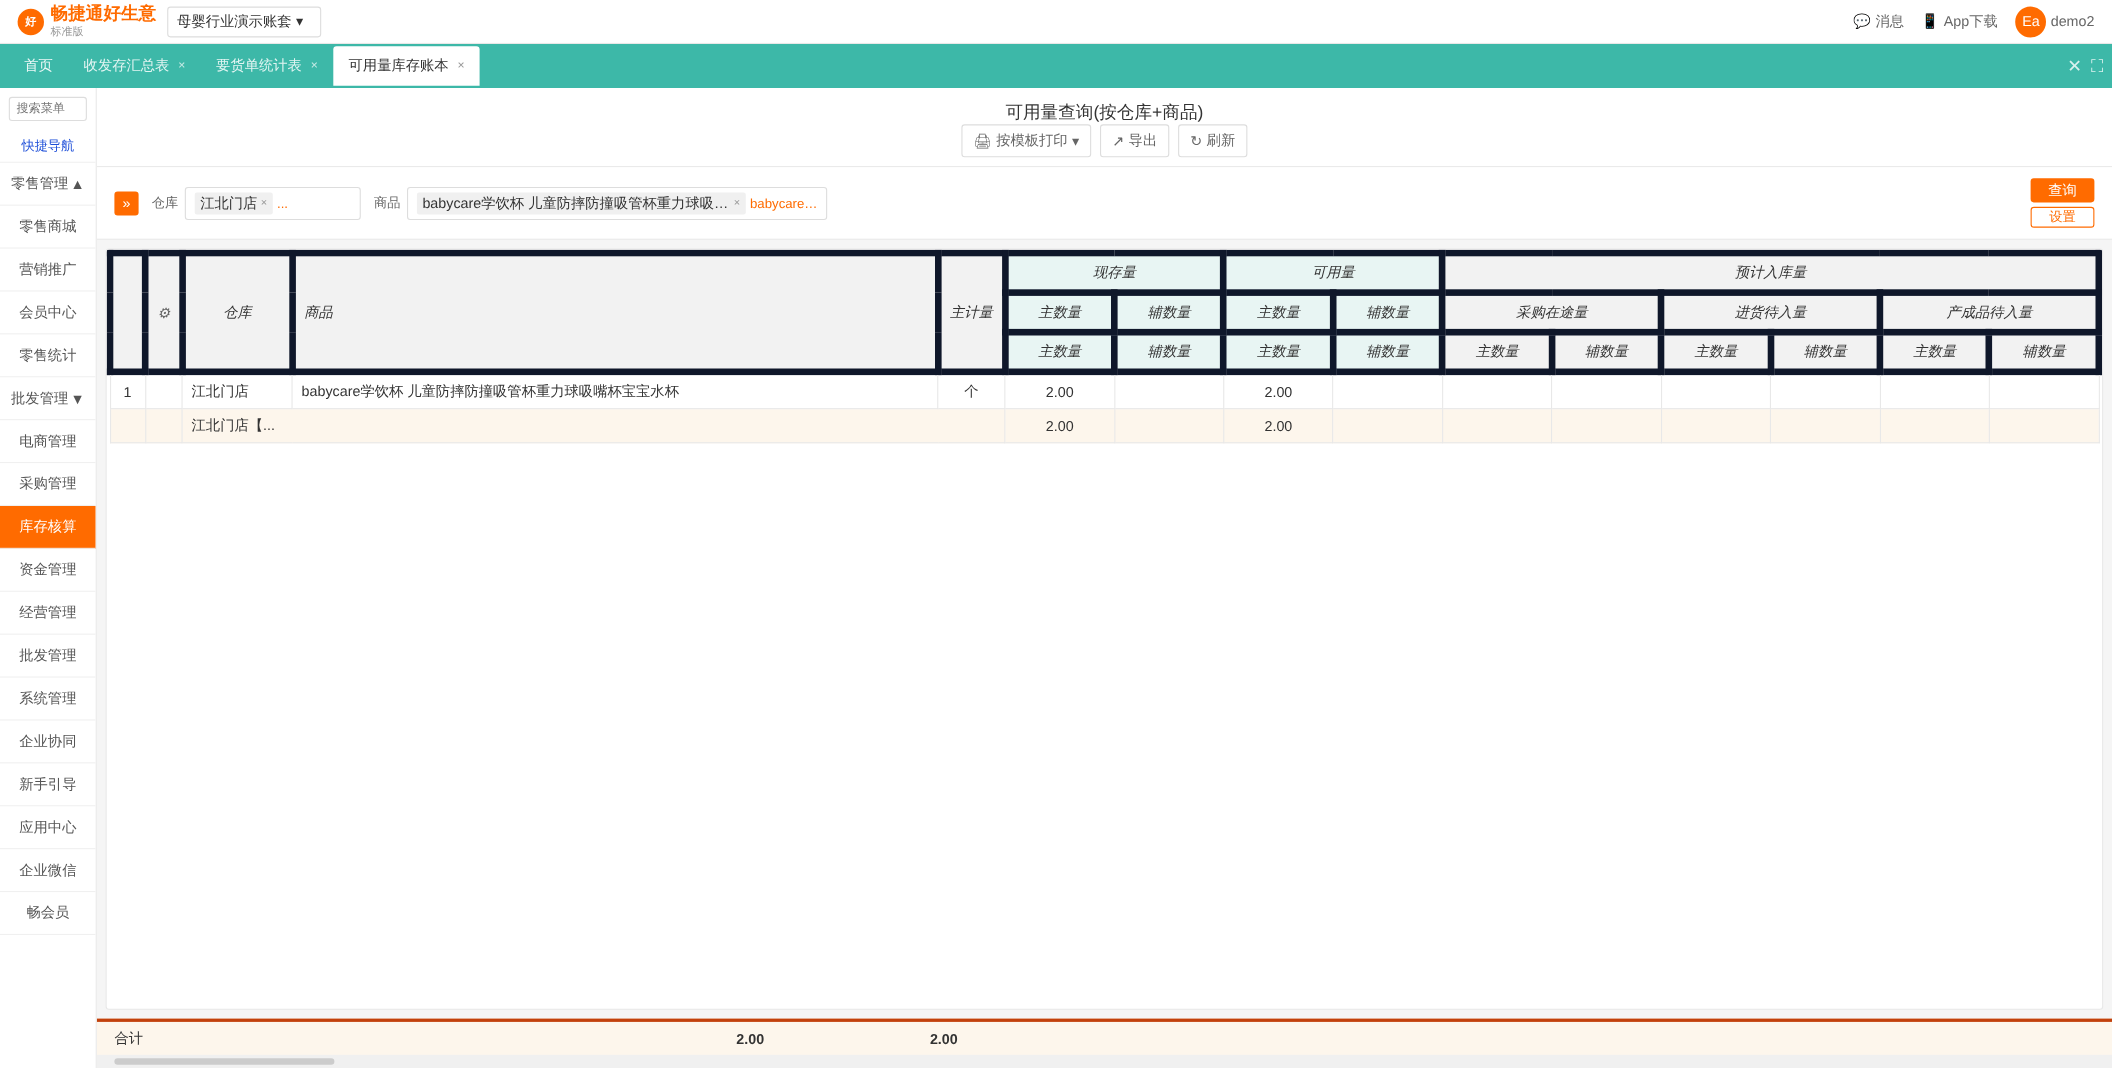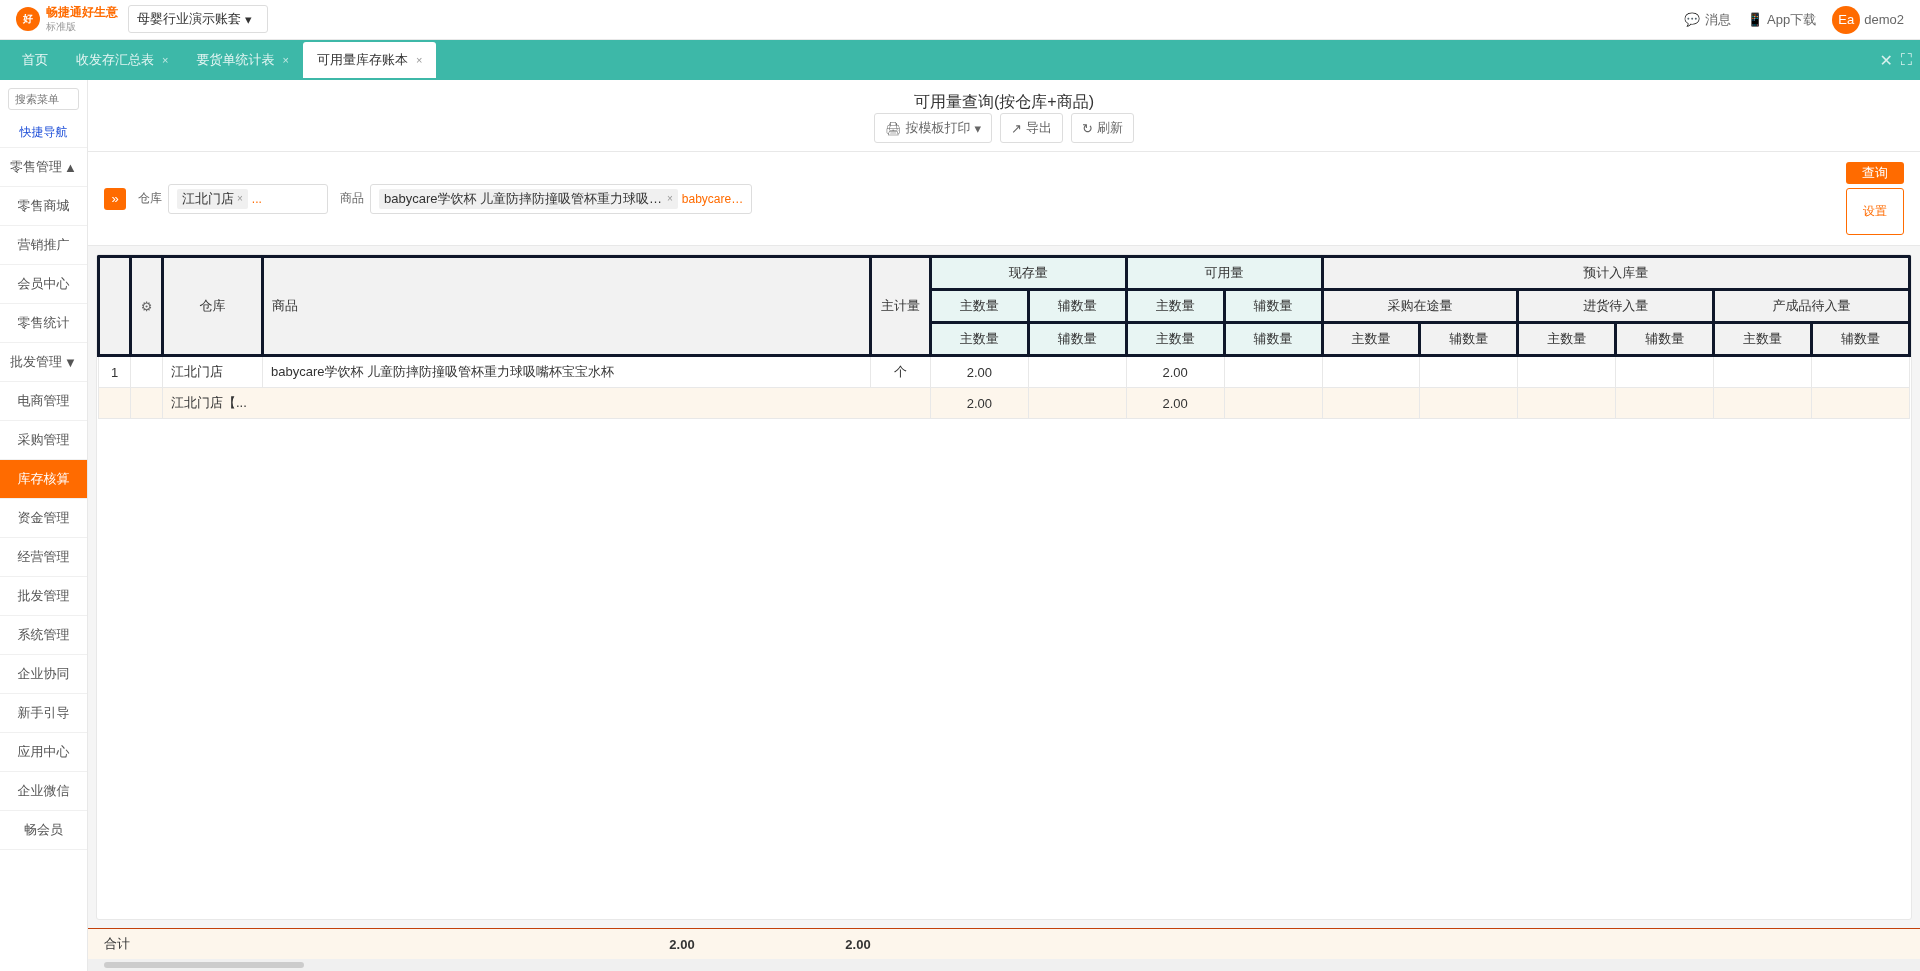--- a/index.html
+++ b/index.html
@@ -7,21 +7,21 @@
 
     
     .top-header {
       display: flex; align-items: center; justify-content: space-between;
       background: #fff; height: 40px; padding: 0 16px;
       border-bottom: 1px solid #e8e8e8; flex-shrink: 0;
     }
     .top-header-left { display: flex; align-items: center; gap: 10px; }
     .logo-area { display: flex; align-items: center; gap: 6px; }
     .logo-icon { width: 24px; height: 24px; background: #ff6b00; border-radius: 50%; display: flex; align-items: center; justify-content: center; color: white; font-size: 10px; font-weight: bold; }
-    .logo-text { color: #ff6b00; font-size: 12px; font-weight: bold; line-height: 1.2; }
+    .logo-text { color: #ff6b00; font-size: 16px; font-weight: bold; line-height: 1.2; }
     .logo-sub { color: #999; font-size: 10px; }
     .industry-select { display: flex; align-items: center; gap: 4px; padding: 4px 8px; border: 1px solid #ddd; border-radius: 3px; cursor: pointer; color: #333; font-size: 12px; min-width: 140px; }
     .top-header-right { display: flex; align-items: center; gap: 16px; }
     .top-right-item { display: flex; align-items: center; gap: 4px; color: #666; font-size: 12px; cursor: pointer; }
     .avatar { width: 28px; height: 28px; border-radius: 50%; background: #ff6b00; display: flex; align-items: center; justify-content: center; color: white; font-size: 11px; }
 
     
     .nav-tabs {
       display: flex; align-items: center; background: #3db8a8; height: 40px; padding: 0 8px; flex-shrink: 0;
     }
@@ -73,26 +73,26 @@
     }
     .filter-expand-btn { width: 22px; height: 22px; background: #ff6b00; border-radius: 3px; display: flex; align-items: center; justify-content: center; cursor: pointer; color: white; font-size: 12px; flex-shrink: 0; }
     .filter-group { display: flex; align-items: center; gap: 6px; }
     .filter-label { color: #666; font-size: 12px; white-space: nowrap; }
     .filter-input-area { display: flex; align-items: center; gap: 4px; border: 1px solid #ddd; border-radius: 3px; padding: 4px 8px; min-width: 160px; background: #fff; flex-wrap: wrap; }
     .filter-tag { display: flex; align-items: center; gap: 3px; background: #f0f0f0; border-radius: 2px; padding: 1px 5px; font-size: 11px; color: #333; }
     .filter-tag .tag-close { cursor: pointer; color: #999; font-size: 10px; }
     .filter-more { color: #ff6b00; font-size: 12px; cursor: pointer; }
     .filter-actions { margin-left: auto; display: flex; flex-direction: column; gap: 4px; }
     .btn-query { background: #ff6b00; color: white; border: none; padding: 2px 16px; border-radius: 3px; cursor: pointer; font-size: 13px; }
-    .btn-setting { background: white; color: #ff6b00; border: 1px solid #ff6b00; padding: 14px 12px; border-radius: 3px; cursor: pointer; font-size: 12px; }
+    .btn-setting { background: white; color: #ff6b00; border: 1px solid #ff6b00; padding: 0 12px; border-radius: 3px; cursor: pointer; font-size: 12px; }
 
     
     .table-area { flex: 1; overflow: auto; background: #fff; margin: 8px; border: 1px solid #e8e8e8; border-radius: 3px; }
     table { width: 100%; border-collapse: collapse; font-size: 12px; }
-    thead th { background: #f2f2f2; border: 3px solid #0f172a; padding: 6px 8px; color: #333; font-weight: 500; text-align: center; white-space: nowrap; }
+    thead th { background: #f2f2f2; border: 6px solid #0f172a; padding: 6px 8px; color: #333; font-weight: 500; text-align: center; white-space: nowrap; font-style: italic; }
     thead th.left { text-align: left; }
     tbody td { border: 1px solid #e8e8e8; padding: 6px 8px; color: #333; text-align: center; }
     tbody td.left { text-align: left; }
     tbody tr.subtotal { background: #fdf6ec; font-weight: 500; }
     .th-group { background: #e8f5f3; }
     .settings-icon { color: #666; cursor: pointer; }
 
     
     .table-footer { background: #fdf6ec; border-top: 2px solid #e8e8e8; padding: 8px 16px; display: flex; align-items: center; flex-shrink: 0; }
 
@@ -344,21 +344,21 @@
             <td></td>
             <td></td>
             <td></td>
             <td></td>
             <td></td>
           </tr>
         </tbody>
       </table>
     </div>
 
-    <div class="table-footer" style="background:#fdf6ec; border-top:1px solid #c2410c; padding:6px 16px; flex-shrink:0; display:flex; align-items:center; gap:8px;">
+    <div class="table-footer" style="background:#fdf6ec; border-top:3px solid #c2410c; padding:6px 16px; flex-shrink:0; display:flex; align-items:center; gap:8px;">
       <span style="min-width:530px; font-weight:500; color:#333;">合计</span>
       <span style="min-width:80px; font-weight:bold; color:#333; text-align:center;">2.00</span>
       <span style="min-width:80px;"></span>
       <span style="min-width:80px; font-weight:bold; color:#333; text-align:center;">2.00</span>
     </div>
 
     <div style="height:12px; background:#f0f0f0; display:flex; align-items:center; padding:0 16px; flex-shrink:0;">
       <div style="width:200px; height:6px; background:#ccc; border-radius:3px; cursor:pointer;"></div>
     </div>
   </div>

